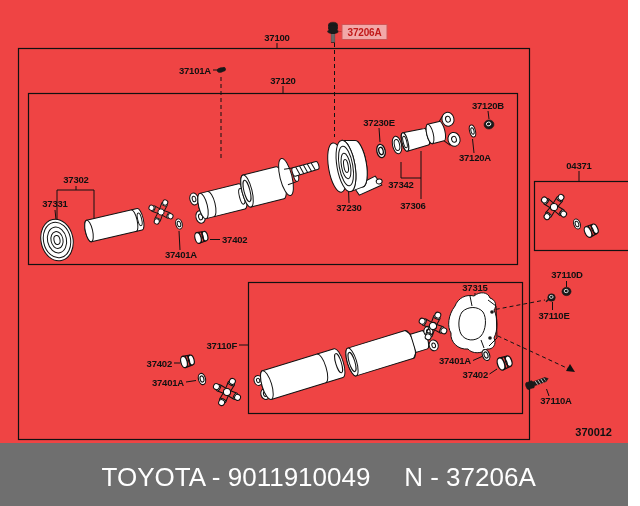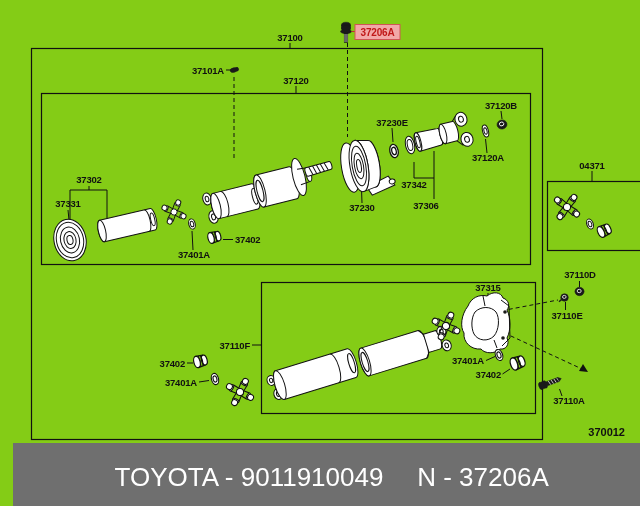--- a/index.html
+++ b/index.html
@@ -1,16 +1,16 @@
 <!DOCTYPE html>
 <html><head>
 <meta charset="utf-8">
 <style>
   html,body{margin:0;padding:0;background:#fff;}
-  .stage{position:relative;width:628px;height:506px;background:#84cc16;overflow:hidden;padding-left:13px;}
+  .stage{position:relative;width:628px;height:506px;background:#ef4444;overflow:hidden;}
   svg{display:block;}
   .callout{font:bold 9.5px "Liberation Sans", sans-serif;fill:#111;letter-spacing:-0.2px;}
   .callout-red{font:bold 10px "Liberation Sans", sans-serif;letter-spacing:-0.2px;}
   .drawno{font:bold 11px "Liberation Sans", sans-serif;fill:#111;}
   .footer-text{font:400 26px "Liberation Sans", sans-serif;}
   .ln{stroke:#111;stroke-width:1;fill:none;}
   .lnd{stroke:#111;stroke-width:1;fill:none;stroke-dasharray:4 3;}
   .box{fill:none;stroke:#111;stroke-width:1.2;}
   .part{fill:#fff;stroke:#111;stroke-width:1;}
   .dark{fill:#1a1a1a;stroke:#1a1a1a;stroke-width:0.5;}

